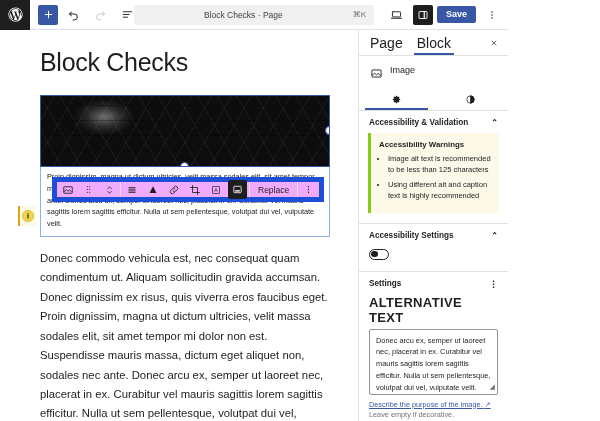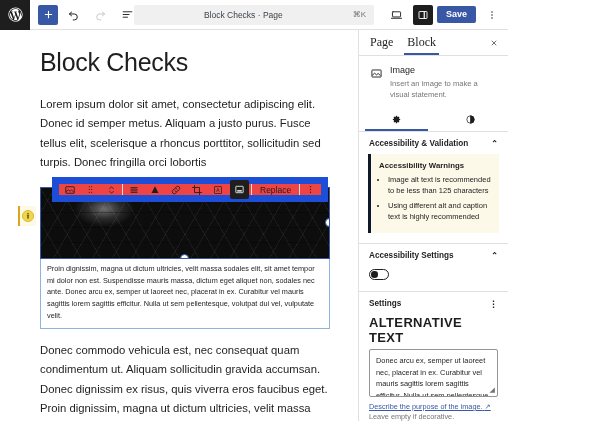--- a/index.html
+++ b/index.html
@@ -141,22 +141,22 @@
   .a11y-dot {
     width: 12px; height: 12px; border-radius: 50%;
     background: #f0d64a; border: 1px solid #d9be2e;
     display:flex; align-items:center; justify-content:center;
   }
 
   
   .block-toolbar {
     position: absolute; left: 52px; top: 147px;
     height: 25px;
-    background: #ef4444;
-    border: 7px solid #1d4ed8;
+    background: #f0abfc;
+    border: 5px solid #1d4ed8;
     display: flex; align-items: center;
     z-index: 30;
   }
   .bt-group { display:flex; align-items:center; height:100%; }
   .bt-sep { width:1px; height:100%; background:#e0e0e0; }
   .bt-btn {
     width: 21px; height: 23px;
     display:flex; align-items:center; justify-content:center;
     background: transparent; border:none; padding:0; cursor:pointer;
     color:#1e1e1e;
@@ -180,26 +180,25 @@
     display: flex; flex-direction: column;
     overflow: hidden;
   }
   .sb-tabs {
     display:flex; align-items:center;
     height: 26px; min-height:26px;
     border-bottom: 1px solid #e0e0e0;
     padding: 0 4px;
   }
   .sb-tab {
-    font-size: 12px; color:#1e1e1e;
+    font-size: 14px; color:#1e1e1e;
     padding: 0 7px; height:100%;
     display:flex; align-items:center; cursor:pointer;
     background:transparent; border:none;
     position: relative;
-    font-family: Liberation Serif, serif;
   }
   .sb-tab.active { font-weight: 500; }
   .sb-tab.active::after {
     content:''; position:absolute; left:4px; right:4px; bottom:0;
     height: 1.6px; background:#3858a6;
   }
   .sb-close {
     margin-left:auto; width:20px; height:20px;
     display:flex;align-items:center;justify-content:center;
     background:transparent;border:none;cursor:pointer;color:#1e1e1e;
@@ -231,21 +230,21 @@
     display:flex; align-items:center;
     padding: 7px 10px 6px 10px;
     font-size: 8.2px; font-weight:700; color:#1e1e1e;
     cursor:pointer;
   }
   .sb-section-head .chev { margin-left:auto; font-size:8px; color:#1e1e1e; }
   .sb-section-head .dots { margin-left:auto; font-size:9px; color:#1e1e1e; letter-spacing:0; }
   .warn-box {
     margin: 0 9px 8px 9px;
     background: #fcf9e8;
-    border-left: 3px solid #0f172a;
+    border-left: 3px solid #84cc16;
     padding: 7px 8px 8px 8px;
   }
   .warn-title { font-size:7.8px; font-weight:700; color:#1e1e1e; margin-bottom:4px; }
   .warn-list { margin:0; padding-left:9px; }
   .warn-list li { font-size:7.5px; line-height:1.52; color:#1e1e1e; margin-bottom:3px; }
   .sb-divider { height:1px; background:#e0e0e0; margin: 2px 0 0 0; }
   .toggle-row { display:flex; gap:7px; padding: 2px 10px 9px 10px; align-items:flex-start; }
   .toggle {
     width: 20px; height: 11px; border-radius: 6px;
     background: #fff; border: 1.2px solid #1e1e1e;
@@ -355,21 +354,20 @@
     </div>
   </div>
 
   <div class="body-row">
 
     <div class="canvas">
       <div class="content">
 
         <h1 class="post-title">Block Checks</h1>
 
-        <p class="para">Lorem ipsum dolor sit amet, consectetur adipiscing elit. Donec id semper metus. Aliquam a justo purus. Fusce tellus elit, scelerisque a rhoncus porttitor, sollicitudin sed turpis. Donec fringilla orci lobortis</p>
 
         <div class="img-block">
           <div class="img-wrap">
             <div class="hex-img">
               <div class="hex-overlay"></div>
             </div>
             <div class="handle right"></div>
             <div class="handle bottom"></div>
           </div>
           <div class="caption">Proin dignissim, magna ut dictum ultricies, velit massa sodales elit, sit amet tempor mi dolor non est. Suspendisse mauris massa, dictum eget aliquet non, sodales nec ante. Donec arcu ex, semper ut laoreet nec, placerat in ex. Curabitur vel mauris sagittis lorem sagittis efficitur. Nulla ut sem pellentesque, volutpat dui vel, vulputate velit.</div>
@@ -481,21 +479,20 @@
 
       <div class="sb-blockcard">
         <div class="sb-blockicon">
           <svg width="13" height="13" viewBox="0 0 24 24" fill="none" stroke="currentColor" stroke-width="1.7" aria-hidden="true">
             <rect x="3.5" y="5.5" width="17" height="13" rx="1"></rect>
             <path d="M4 15.5l4.5-4 3.5 3 3-2.5 4.5 4" stroke-linejoin="round"></path>
           </svg>
         </div>
         <div>
           <div class="sb-blocktitle">Image</div>
-          <div class="sb-blockdesc">Insert an image to make a visual statement.</div>
         </div>
       </div>
 
       <div class="sb-modetabs">
         <button class="sb-modetab active">
           <svg width="11" height="11" viewBox="0 0 24 24" fill="currentColor" aria-hidden="true">
             <path d="M12 8.4a3.6 3.6 0 1 0 0 7.2 3.6 3.6 0 0 0 0-7.2zm0 5.6a2 2 0 1 1 0-4 2 2 0 0 1 0 4z"></path>
             <path d="M20 13.2v-2.4l-2.1-.35a6.2 6.2 0 0 0-.6-1.45l1.25-1.75-1.7-1.7-1.75 1.25a6.2 6.2 0 0 0-1.45-.6L13.2 4h-2.4l-.35 2.2a6.2 6.2 0 0 0-1.45.6L7.25 5.55l-1.7 1.7L6.8 9a6.2 6.2 0 0 0-.6 1.45L4 10.8v2.4l2.2.35c.14.51.34 1 .6 1.45l-1.25 1.75 1.7 1.7L9 17.2c.46.26.94.46 1.45.6l.35 2.2h2.4l.35-2.2c.51-.14 1-.34 1.45-.6l1.75 1.25 1.7-1.7-1.25-1.75c.26-.46.46-.94.6-1.45L20 13.2z"></path>
           </svg>
         </button>

